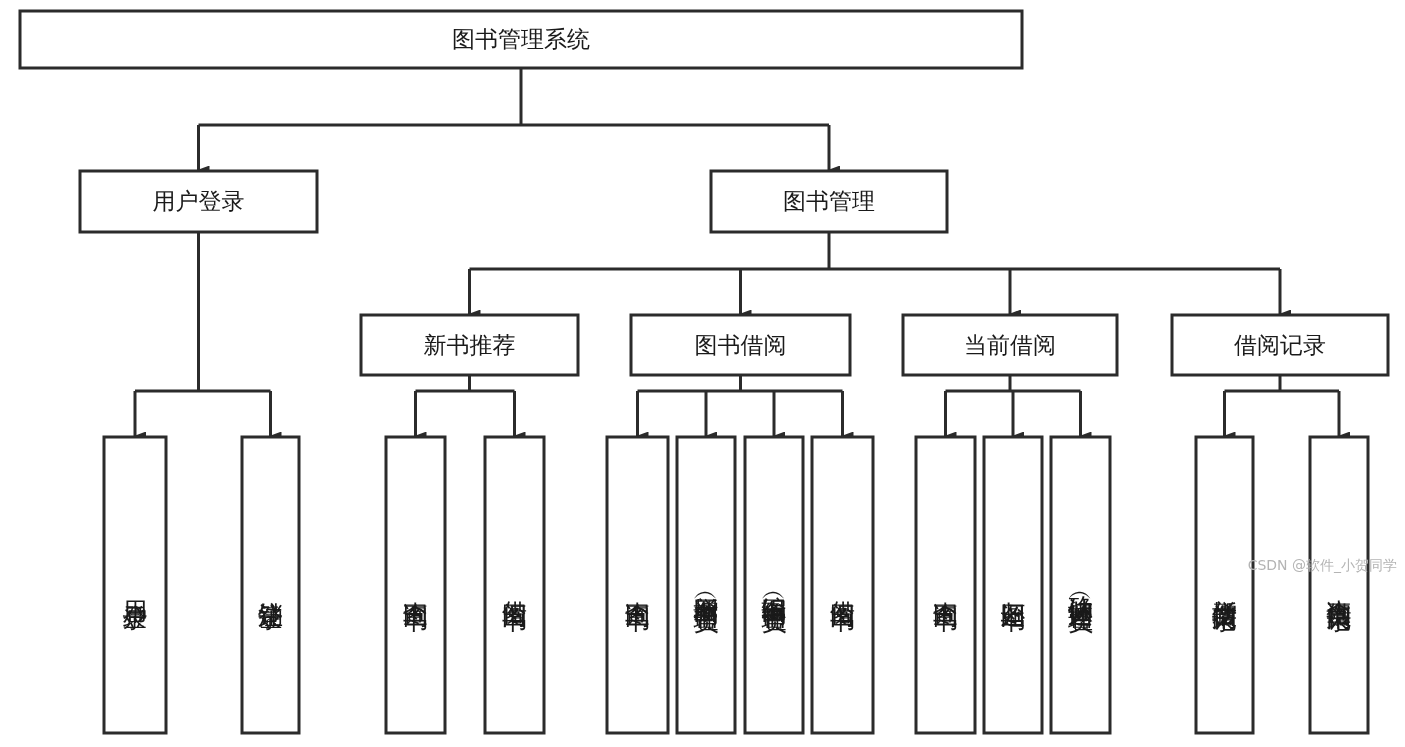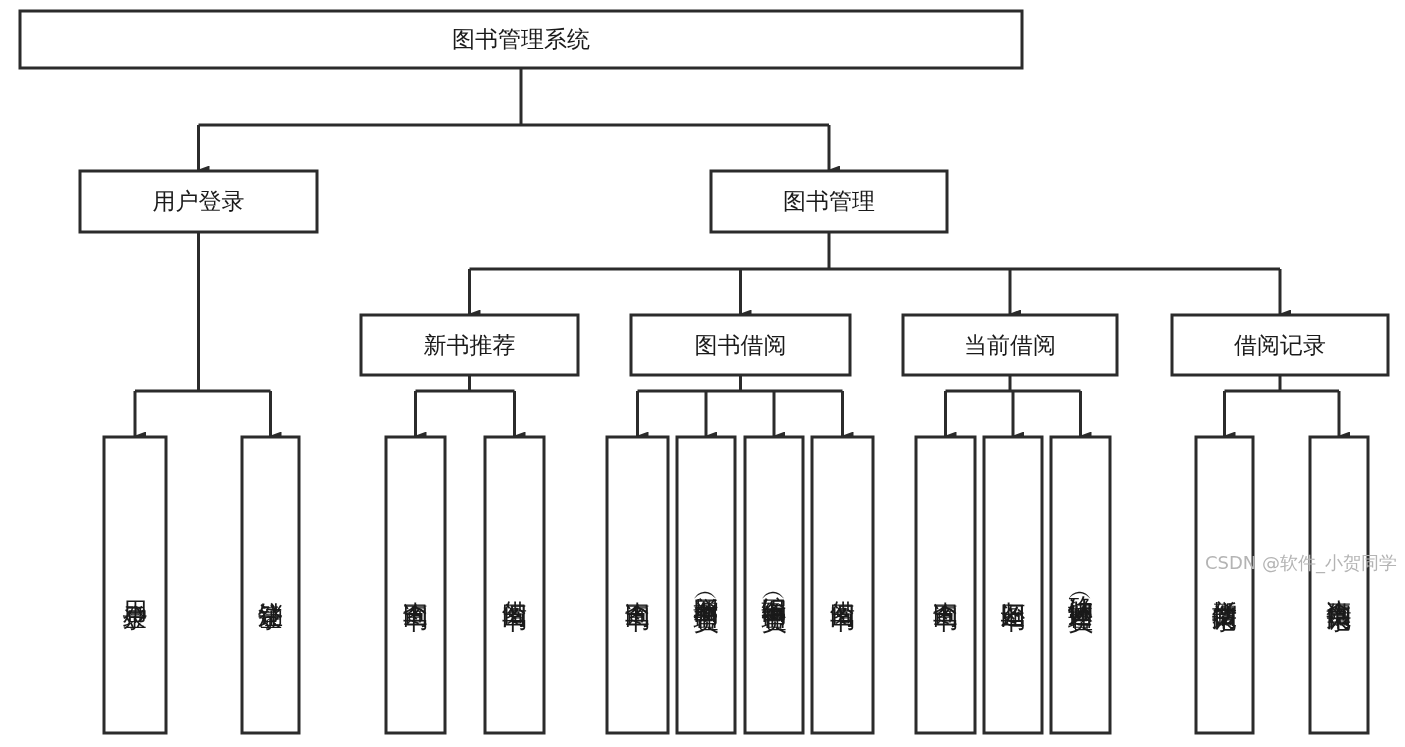--- a/index.html
+++ b/index.html
@@ -58,21 +58,21 @@
     align-items: center;
     justify-content: center;
     white-space: nowrap;
     pointer-events: none;
   }
   .watermark {
     position: absolute;
     right: 8px;
     bottom: 4px;
     font-family: "DejaVu Sans", "Liberation Sans", sans-serif;
-    font-size: 18px;
+    font-size: 14px;
     color: #b4b4b4;
     white-space: nowrap;
   }
 </style>
 </head>
 <body>
 
 <div id="diagram-root">
 
   <svg id="flow" viewBox="0 0 1405 747" xmlns="http://www.w3.org/2000/svg">

